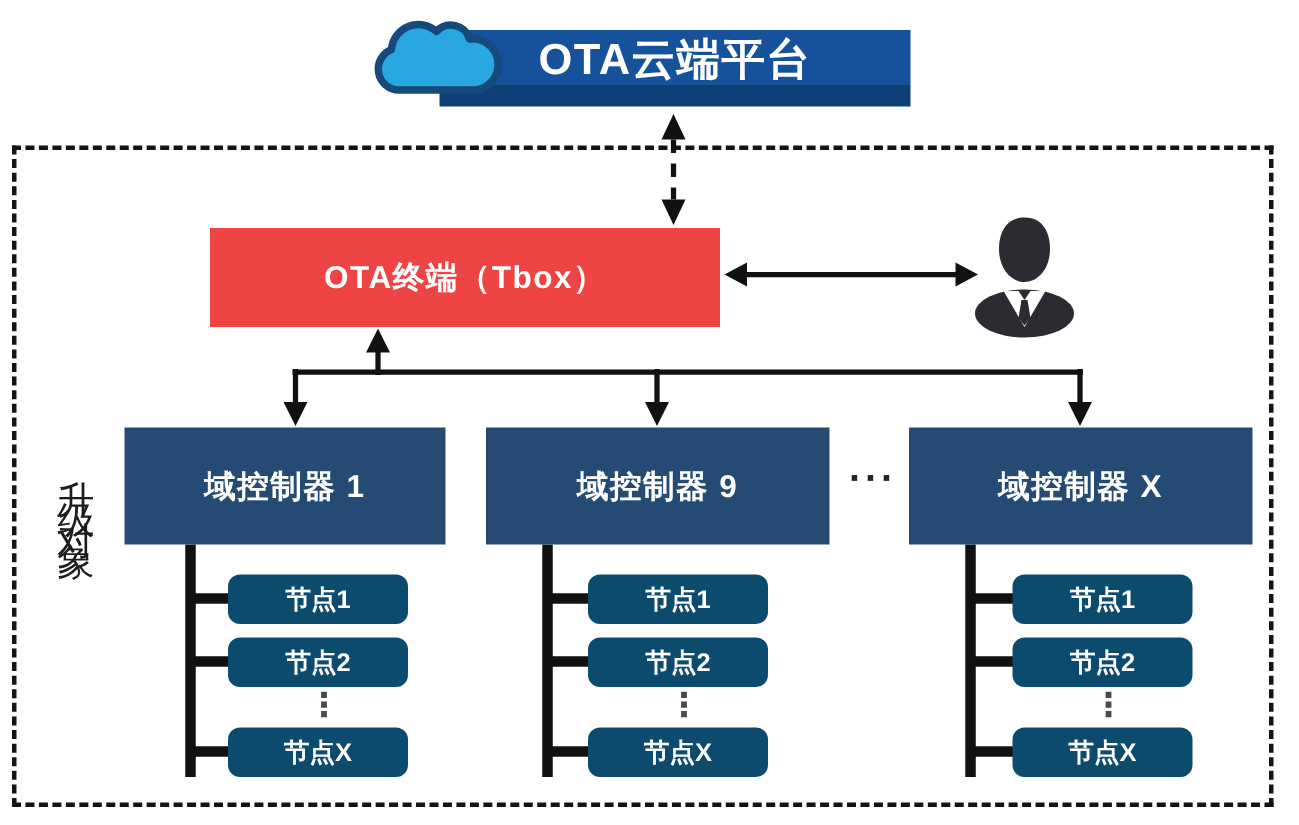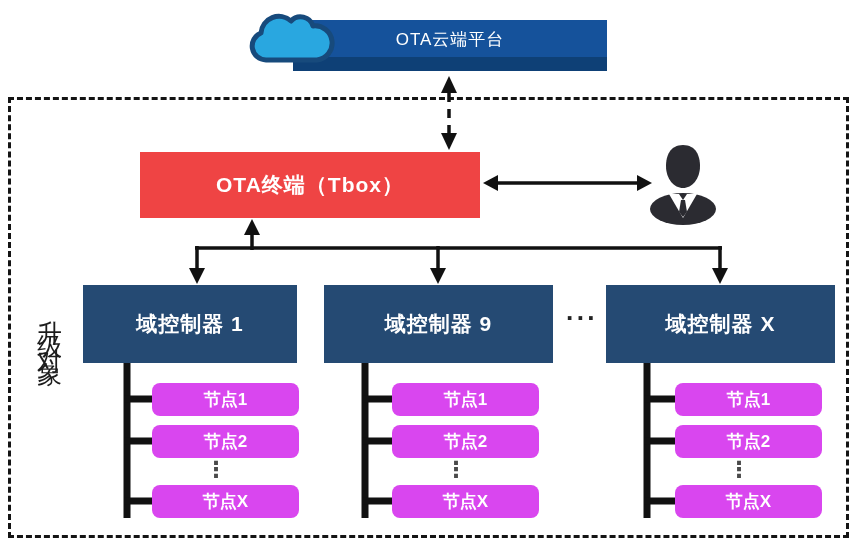--- a/index.html
+++ b/index.html
@@ -8,21 +8,21 @@
     font-family:"Liberation Sans","DejaVu Sans",sans-serif;
   }
   .abs{position:absolute;}
   
   #cloud-banner{
     left:293px;top:20px;width:314px;height:51px;
     background:linear-gradient(180deg,#15529b 0%,#15529b 72%,#0e4076 72%,#0e4076 100%);
     display:flex;align-items:flex-start;justify-content:center;
   }
   #cloud-banner .txt{
-    color:#ffffff;font-weight:normal;font-size:17px;line-height:40px;letter-spacing:1px;
+    color:#ffffff;font-weight:bold;font-size:29px;line-height:40px;letter-spacing:1px;
   }
   
   #vehicle-frame{
     left:8px;top:97px;width:841px;height:441px;
     border:3px dashed #141414;box-sizing:border-box;
   }
   #vehicle-label{
     left:22px;top:102px;font-size:33px;font-weight:bold;color:#111;letter-spacing:2px;
   }
   
@@ -39,21 +39,21 @@
   .controller .txt{color:#fff;font-weight:bold;font-size:21px;letter-spacing:1px;}
   #controller-1{left:83px;width:214px;}
   #controller-2{left:324px;width:229px;}
   #controller-3{left:606px;width:229px;}
   #controllers-ellipsis{
     left:561px;top:303px;width:42px;text-align:center;
     font-size:26px;font-weight:bold;color:#222;letter-spacing:2px;
   }
   
   .node{
-    width:147px;height:33px;background:#d946ef;border-radius:8px;
+    width:120px;height:33px;background:#0c4a6e;border-radius:8px;
     display:flex;align-items:center;justify-content:center;
   }
   .node .txt{color:#fff;font-weight:bold;font-size:17px;}
   .vdots{
     width:128px;text-align:center;font-size:22px;font-weight:bold;color:#4a4a4a;line-height:22px;
   }
   
   #side-label{
     left:34px;top:300px;
     writing-mode:vertical-rl;text-orientation:upright;

